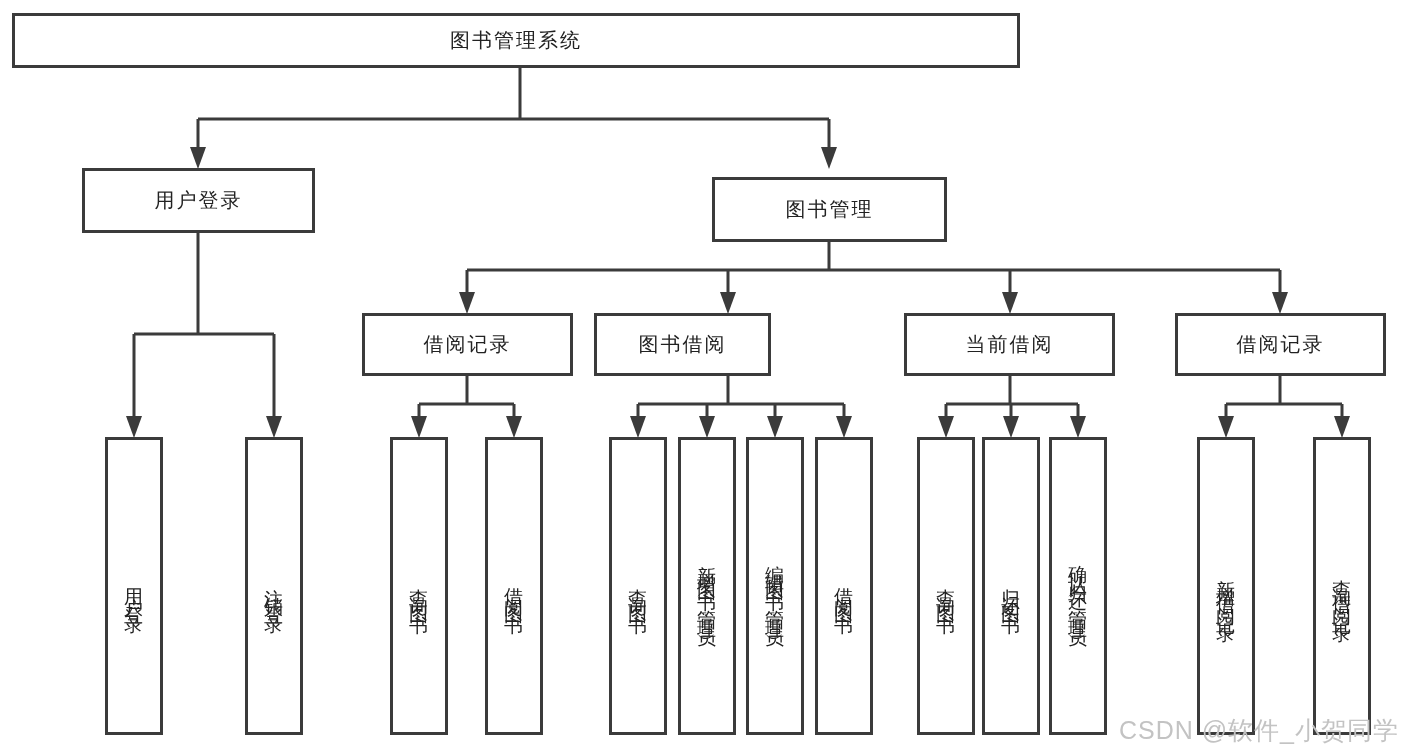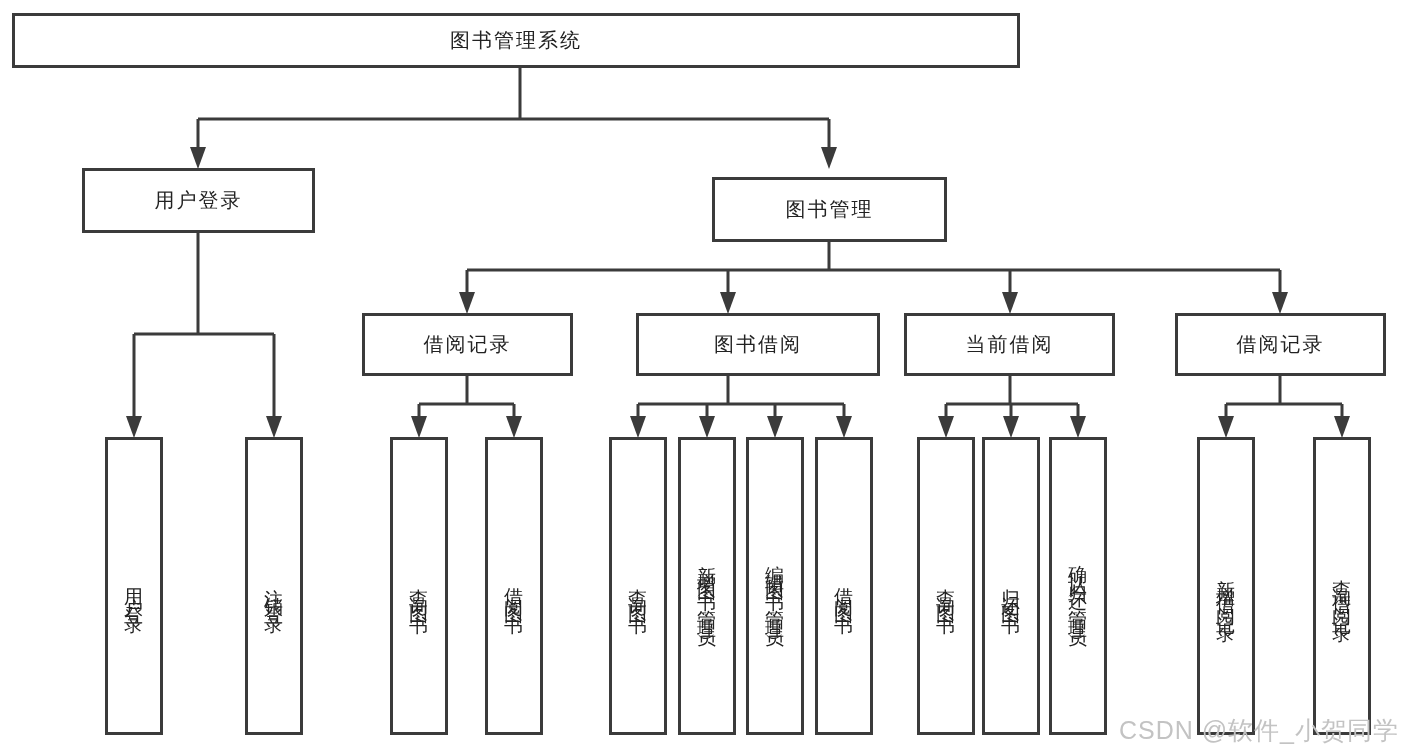--- a/index.html
+++ b/index.html
@@ -97,21 +97,21 @@
     <polygon points="1218,416 1234,416 1226,438"></polygon>
     <polygon points="1334,416 1350,416 1342,438"></polygon>
   </svg>
 
   <div class="hnode" style="left:12px;top:13px;width:1008px;height:55px;">图书管理系统</div>
 
   <div class="hnode" style="left:82px;top:168px;width:233px;height:65px;">用户登录</div>
   <div class="hnode" style="left:712px;top:168px;width:235px;height:65px;margin-top:9px;">图书管理</div>
 
   <div class="hnode" style="left:362px;top:313px;width:211px;height:63px;">借阅记录</div>
-  <div class="hnode" style="left:636px;top:313px;width:244px;height:63px;">图书借阅</div>
+  <div class="hnode" style="left:594px;top:313px;width:177px;height:63px;">图书借阅</div>
   <div class="hnode" style="left:904px;top:313px;width:211px;height:63px;">当前借阅</div>
   <div class="hnode" style="left:1175px;top:313px;width:211px;height:63px;">借阅记录</div>
 
   <div class="vnode" style="left:105px;">
     <span>用户登录</span>
   </div>
   <div class="vnode" style="left:245px;">
     <span>注销登录</span>
   </div>
 

